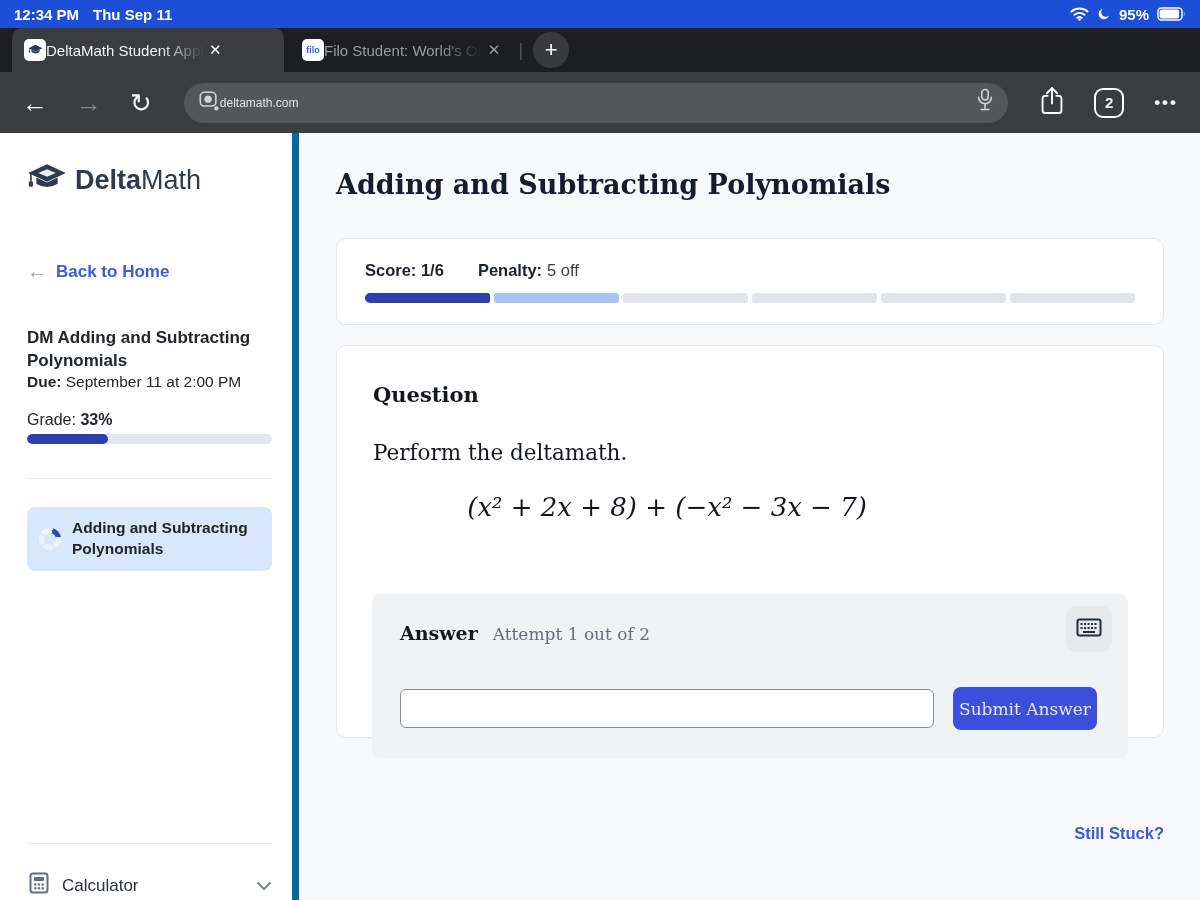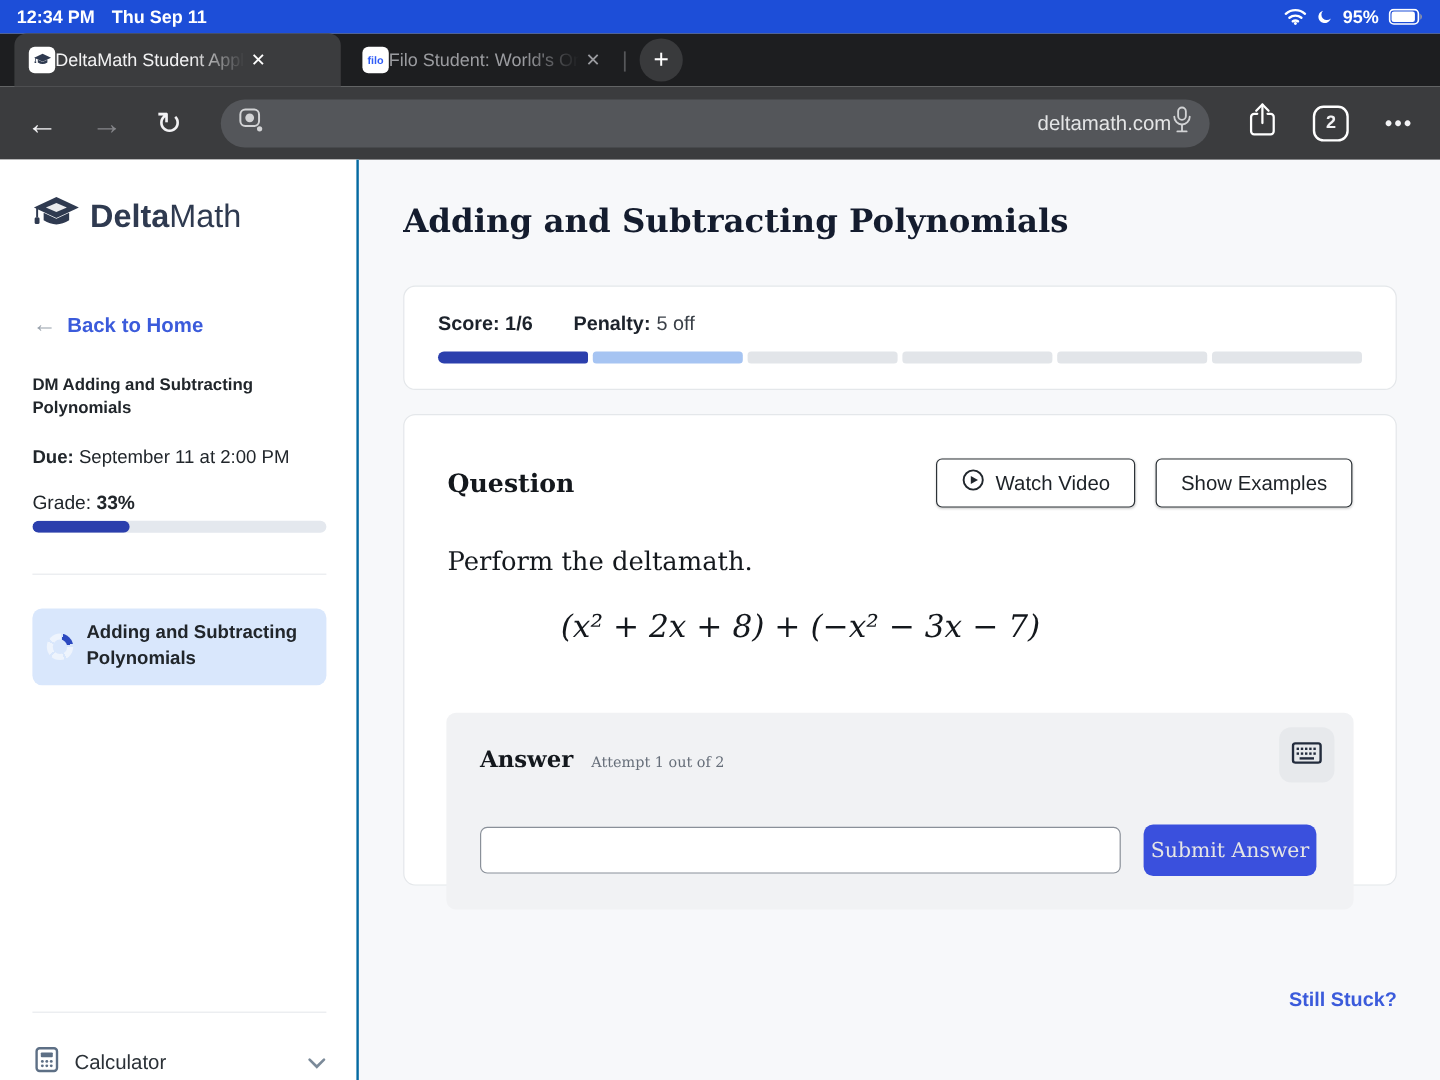--- a/index.html
+++ b/index.html
@@ -56,50 +56,50 @@
     background:#3b3c3e; display:flex; align-items:center;
     padding:0 22px; gap:28px; color:#f2f2f4;
   }
   .nav-glyph { font-size:26px; line-height:1; }
   .nav-glyph.disabled { color:#85868a; }
   .urlpill {
     flex:1; height:40px; background:#54565a; border-radius:21px;
     display:flex; align-items:center; padding:0 14px; margin:0 4px;
   }
   .urlpill .url-text {
-    flex:1; text-align:right; color:#e4e5e6; font-size:17px;
+    flex:1; text-align:left; color:#e4e5e6; font-size:12px;
   }
   .toolbar-right { display:flex; align-items:center; gap:30px; }
   .tabs-btn {
     width:30px; height:30px; border:2.5px solid #fff; border-radius:9px;
     display:flex; align-items:center; justify-content:center;
     font-size:15px; font-weight:700;
   }
   .ellipsis { font-size:17px; letter-spacing:2px; font-weight:700; }
 
   
   .app { position:absolute; top:133px; left:0; right:0; bottom:0; display:flex; }
 
   
   .sidebar {
-    width:299px; background:#fff; border-right:2px solid #0369a1;
+    width:299px; background:#fff; border-right:7px solid #0369a1;
     position:relative; flex:0 0 auto;
   }
   .logo { position:absolute; top:30px; left:27px; display:flex; align-items:center; gap:8px; }
   .logo-text { font-size:27px; color:#2f3a50; }
   .logo-text .b { font-weight:700; }
   .back-link {
     position:absolute; top:127px; left:27px;
     display:flex; align-items:center; gap:9px;
     font-size:17px; font-weight:700; color:var(--link-blue,#3b5bdb);
   }
   .back-link .arrow { color:#9aa3ad; font-weight:400; font-size:20px; }
   .asg-title {
-    position:absolute; top:178px; left:27px; width:246px;
-    font-size:14px; font-weight:700; color:#21262b; line-height:1.35;
+    position:absolute; top:194px; left:27px; width:246px;
+    font-size:17px; font-weight:700; color:#21262b; line-height:1.35;
   }
   .due-line { position:absolute; top:240px; left:27px; width:246px; font-size:15.5px; color:#21262b; }
   .due-line .b { font-weight:700; }
   .grade-line { position:absolute; top:278px; left:27px; font-size:16px; color:#21262b; }
   .grade-line .b { font-weight:700; }
   .grade-bar {
     position:absolute; top:301px; left:27px; width:245px; height:10px;
     background:#e4e8ee; border-radius:5px; overflow:hidden;
   }
   .grade-fill { height:100%; background:var(--progress-dark,#2b3fad); border-radius:5px; }
@@ -162,21 +162,21 @@
     margin-top:27px; width:78%; text-align:center;
     font-family:"DejaVu Serif", serif; font-style:italic;
     font-size:26px; color:#14181d;
   }
   .answer-panel {
     position:absolute; left:35px; right:35px; top:248px; height:164px;
     background:#f1f2f4; border-radius:8px;
   }
   .ans-head { position:absolute; top:28px; left:28px; display:flex; align-items:baseline; gap:15px; }
   .ans-label { font-family:"DejaVu Serif", serif; font-weight:700; font-size:19px; color:#14181d; }
-  .attempt { font-family:"DejaVu Serif", serif; font-size:12px; color:#666e79; }
+  .attempt { font-family:"DejaVu Serif", serif; font-size:17px; color:#666e79; }
   .kb-btn {
     position:absolute; top:12px; right:16px; width:46px; height:46px;
     background:#e7e9ec; border:none; border-radius:10px;
     display:flex; align-items:center; justify-content:center;
   }
   .answer-input {
     position:absolute; left:28px; top:95px; width:534px; height:39px;
     border:1.5px solid #8a9099; border-radius:6px; background:#fff;
     font-size:17px; padding:0 10px; outline:none;
   }
@@ -364,34 +364,20 @@
             <span class="seg empty"></span>
             <span class="seg empty"></span>
             <span class="seg empty"></span>
             <span class="seg empty"></span>
           </div>
       </div>
 
       <div class="card q-card">
         <div class="q-head">
           <div class="q-title">Question</div>
-          <div class="q-buttons">
-            <button class="ghost-btn">
-              <span>
-                <svg width="20" height="20" viewBox="0 0 20 20" fill="none" stroke="#20262c" stroke-width="1.6">
-                  <circle cx="10" cy="10" r="8"></circle>
-                  <polygon points="8,6.6 14,10 8,13.4" fill="#20262c" stroke="none"></polygon>
-                </svg>
-              </span>
-              <span>Watch Video</span>
-            </button>
-            <button class="ghost-btn">
-              <span>Show Examples</span>
-            </button>
-          </div>
         </div>
 
         <div class="prompt">Perform the deltamath.</div>
         <div class="expression">(x² + 2x + 8) + (−x² − 3x − 7)</div>
 
         <div class="answer-panel">
           <div class="ans-head">
             <span class="ans-label">Answer</span>
             <span class="attempt">Attempt 1 out of 2</span>
           </div>

